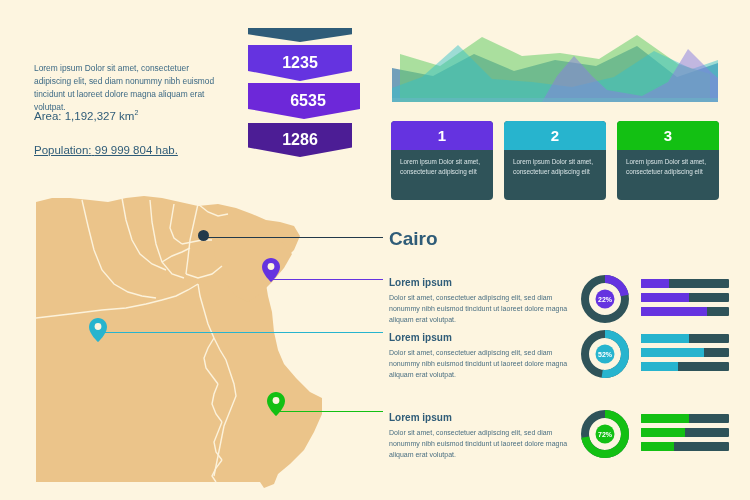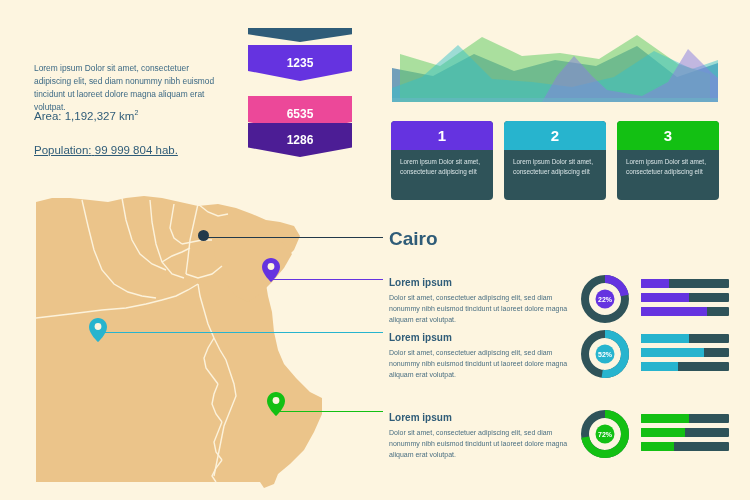--- a/index.html
+++ b/index.html
@@ -27,26 +27,26 @@
   }
   #stat-area{top:109px;}
   #stat-pop{top:144px;text-decoration:underline;}
   #stat-area sup{font-size:7px;vertical-align:super;}
 
   
   #funnel{position:absolute;left:248px;top:28px;width:104px;height:124px;}
   .chev{
     position:absolute;left:0;width:104px;
     display:flex;align-items:center;justify-content:center;
-    color:#ffffff;font-weight:bold;font-size:12px;
+    color:#ffffff;font-weight:bold;font-size:16px;
     clip-path:polygon(0 0,100% 0,100% 72%,50% 100%,0 72%);
   }
   #chev-0{top:0;height:14px;background:#2f5c78;clip-path:polygon(0 0,100% 0,100% 45%,50% 100%,0 45%);}
   #chev-1{top:17px;height:36px;background:#6533e0;}
-  #chev-2{top:68px;height:36px;background:#ec4899;}
+  #chev-2{top:55px;height:36px;background:#6d28d9;padding-left:8px;}
   #chev-3{top:95px;height:34px;background:#4c1d95;}
 
   
   #area-chart{position:absolute;left:392px;top:32px;width:326px;height:70px;}
   #area-chart svg{display:block;}
 
   
   #cards{position:absolute;left:391px;top:121px;width:328px;height:79px;}
   .card{
     position:absolute;top:0;width:102px;height:79px;

